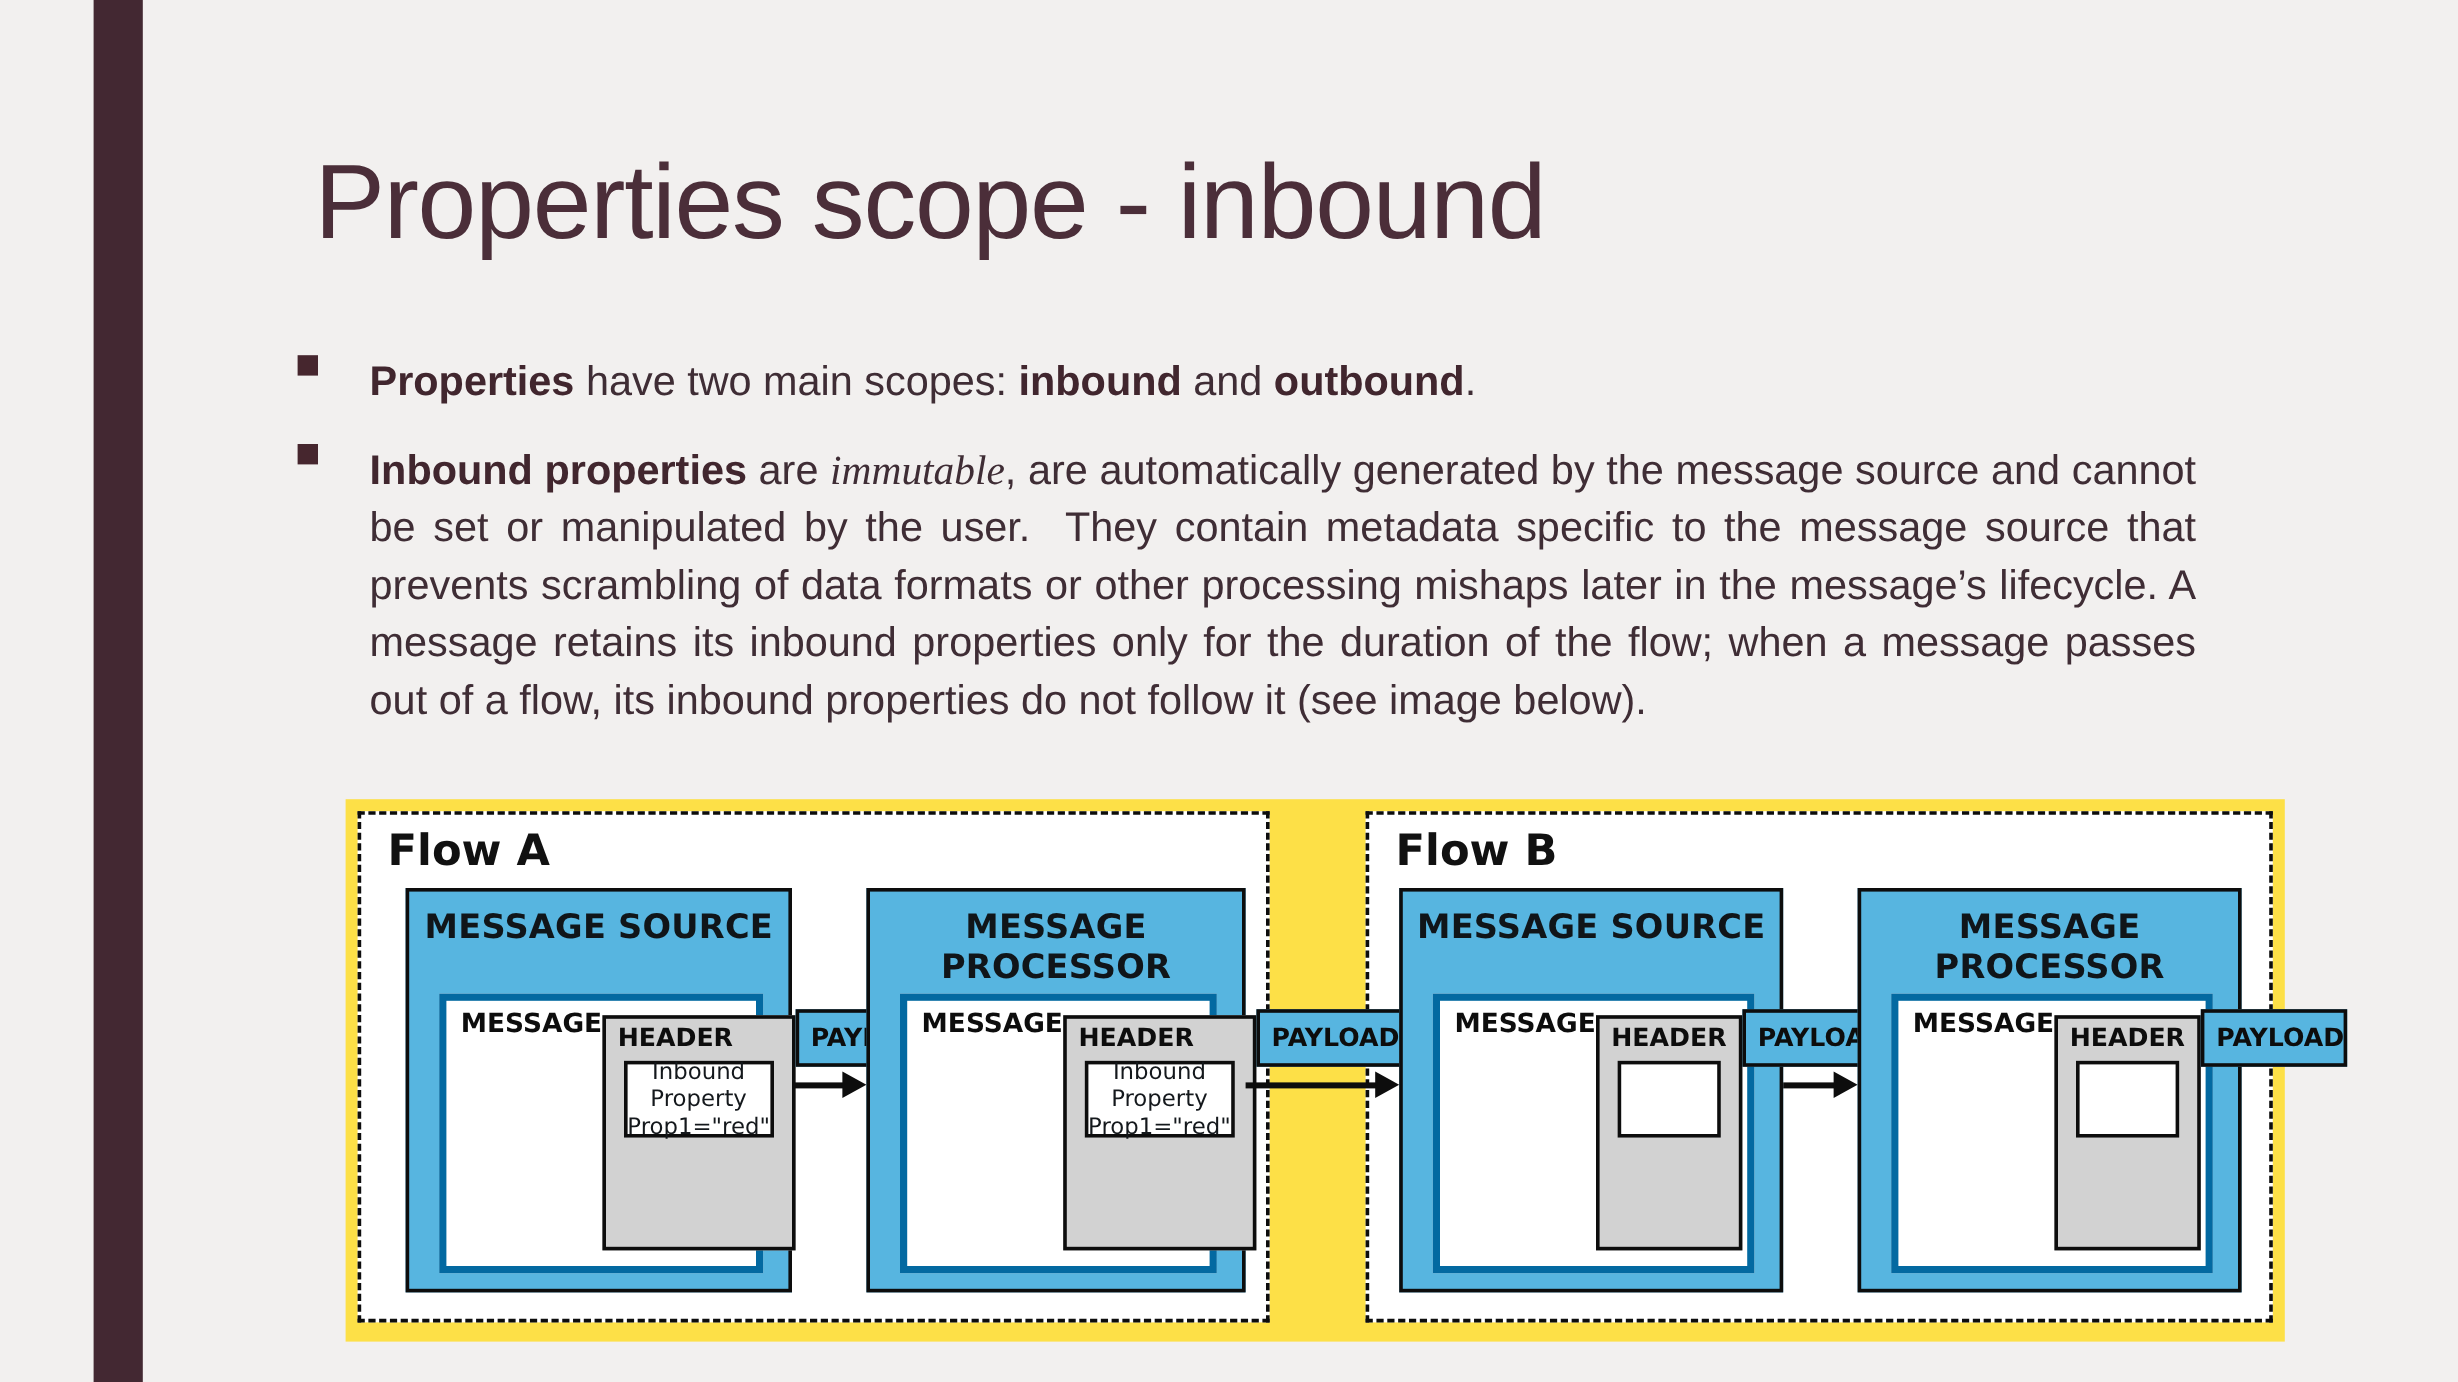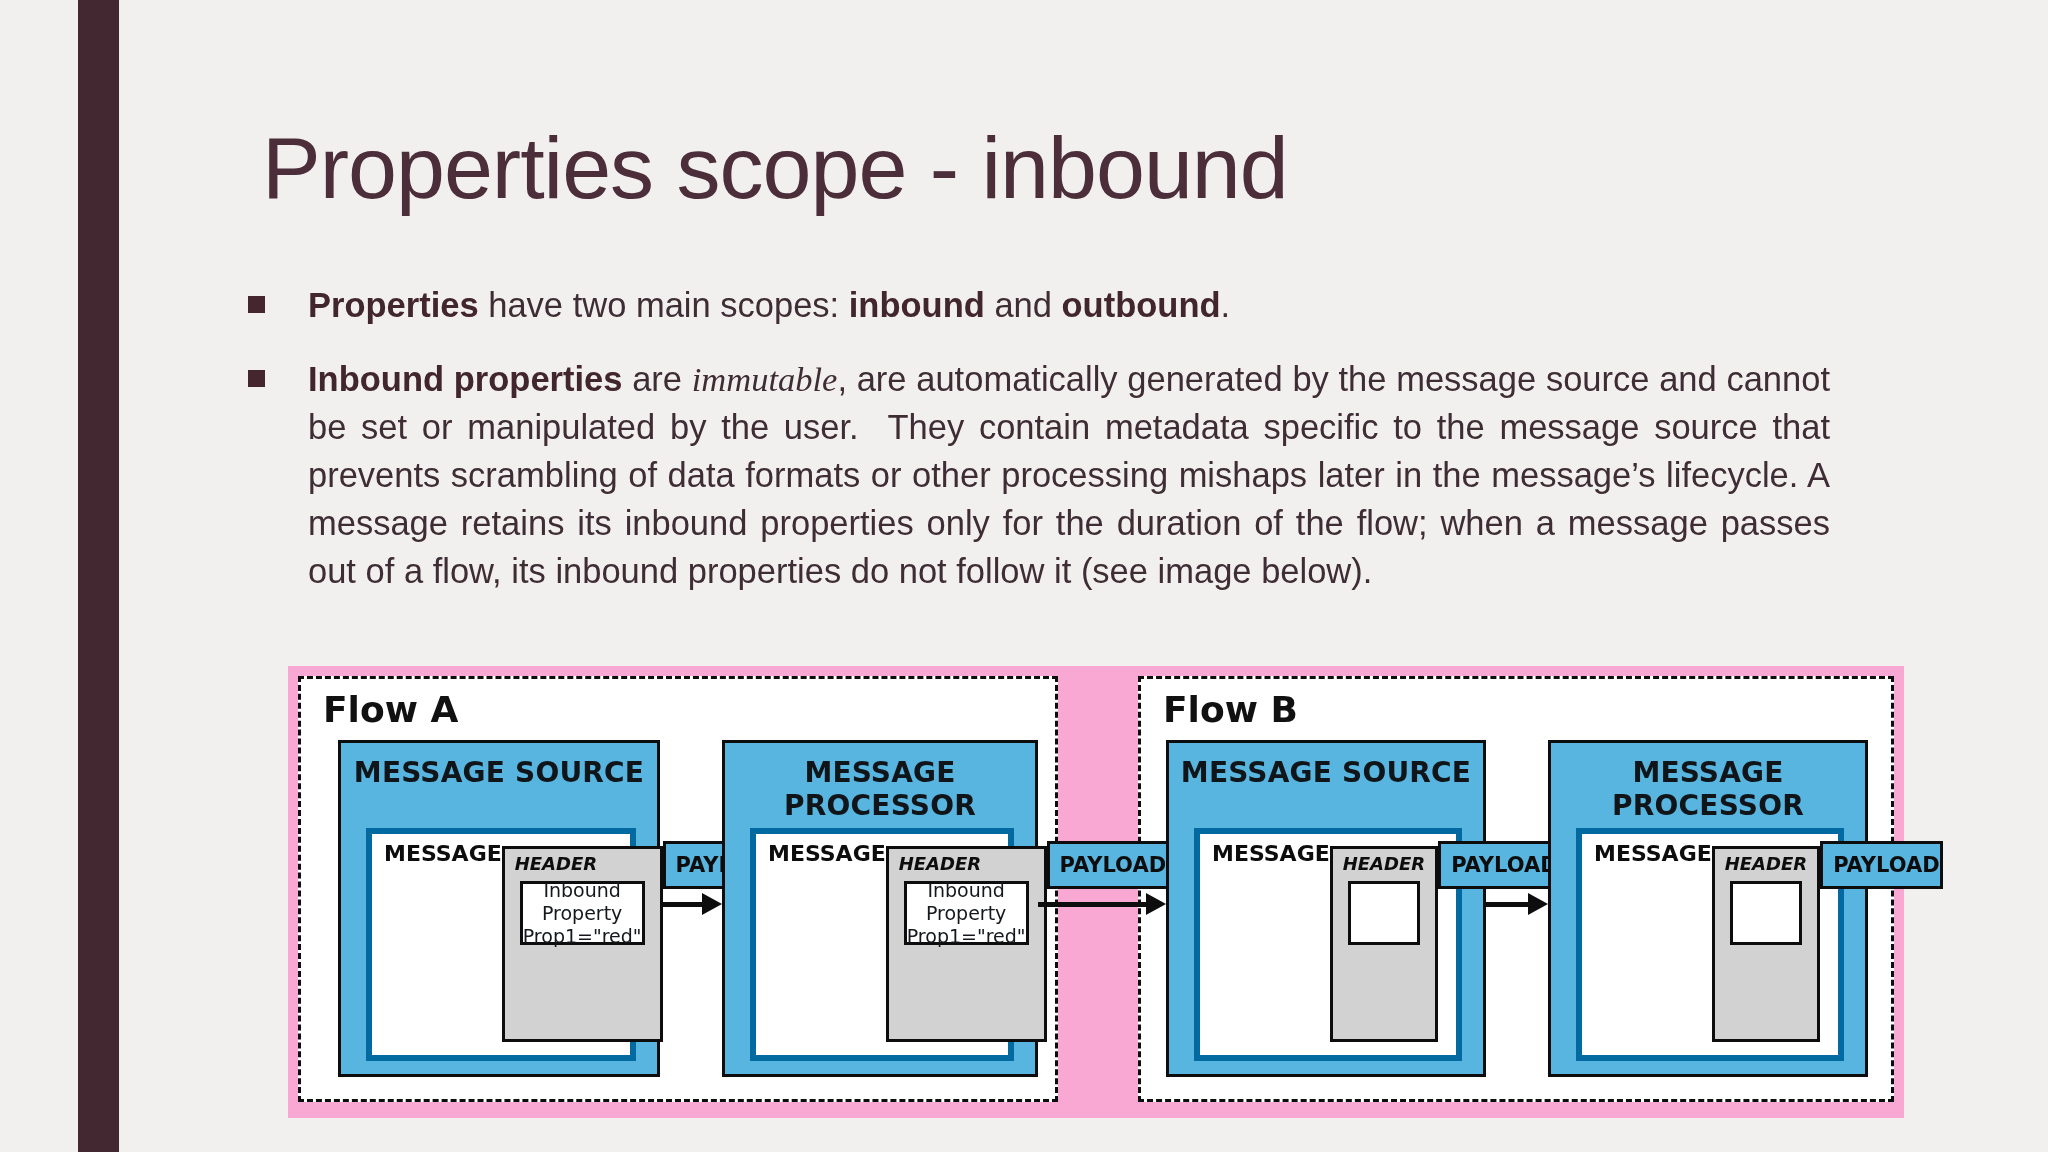--- a/index.html
+++ b/index.html
@@ -23,31 +23,31 @@
     margin:16px; font-size:88px; line-height:1.08; font-weight:400;
     color:#4b2e39; letter-spacing:-1px;
   }
 
   
   .bullet { position:absolute; left:248px; width:1582px; display:flex; align-items:flex-start; }
   .bullet-1 { top:281px; }
   .bullet-2 { top:355px; }
   .marker { flex:none; width:17px; height:17px; margin-top:15px; background:#46262e; }
   .btext {
-    flex:1; margin:0 0 0 43px; font-size:34.5px; line-height:48px;
+    flex:1; margin:13px 0 0 43px; font-size:34.5px; line-height:48px;
     color:#3f2d35; white-space:pre-wrap;
   }
   .btext b { font-weight:700; color:#41262e; }
   .btext i { font-style:italic;font-family:Liberation Serif, serif; }
   .bullet-2 .btext { text-align:justify; }
 
   
   .diagram {
     position:absolute; left:288px; top:666px; width:1616px; height:452px;
-    background:#f9a8d4;
+    background:#fde047;
     font-family:"DejaVu Sans", sans-serif; color:#0d0d0d;
   }
   .flow {
     position:absolute; top:10px; height:426px; box-sizing:border-box;
     border:3px dashed #0d0d0d; background:#ffffff;
   }
   .flow-a { left:10px;  width:760px; }
   .flow-b { left:850px; width:756px; }
   .flow-label {
     position:absolute; left:22px; top:10px;
@@ -69,21 +69,21 @@
   .msg-box {
     position:absolute; left:25px; right:21px; top:85px; bottom:13px;
     box-sizing:border-box; background:#ffffff; border:6px solid #0369a1;
     padding:7px 12px 13px; display:flex; flex-direction:row;
   }
   .msg-label { font-size:22px; font-weight:700; }
   .header-box {
     margin-top:5px; box-sizing:border-box;
     background:#d2d2d2; border:3px solid #0d0d0d; padding:4px 10px 11px;
   }
-  .header-label { font-size:18px; font-weight:700;font-style:italic; }
+  .header-label { font-size:21px; font-weight:700; }
   .prop-box {
     margin:7px 5px 0; height:64px; box-sizing:border-box;
     background:#ffffff; border:3px solid #0d0d0d;
     display:flex; flex-direction:column; align-items:center; justify-content:center;
     text-align:center; font-size:19px; line-height:23px; color:#14181c;
   }
   .payload-box {
     height:48px; box-sizing:border-box;
     background:#57b5e0; border:3px solid #0d0d0d;
     display:flex; align-items:center; padding-left:10px;

